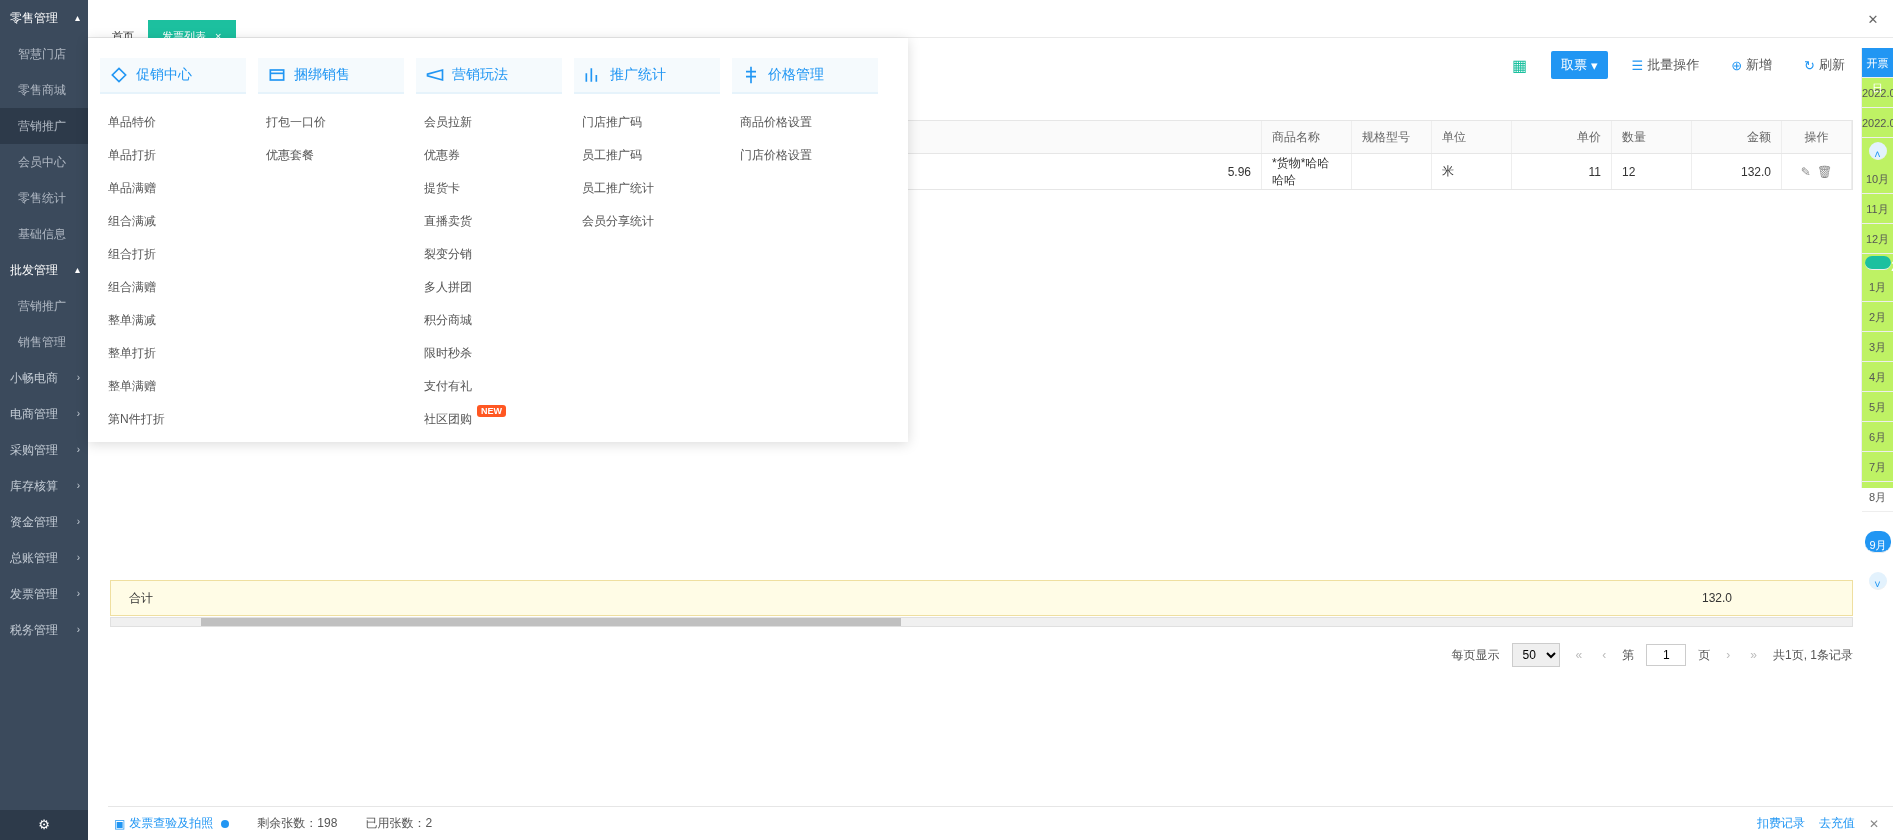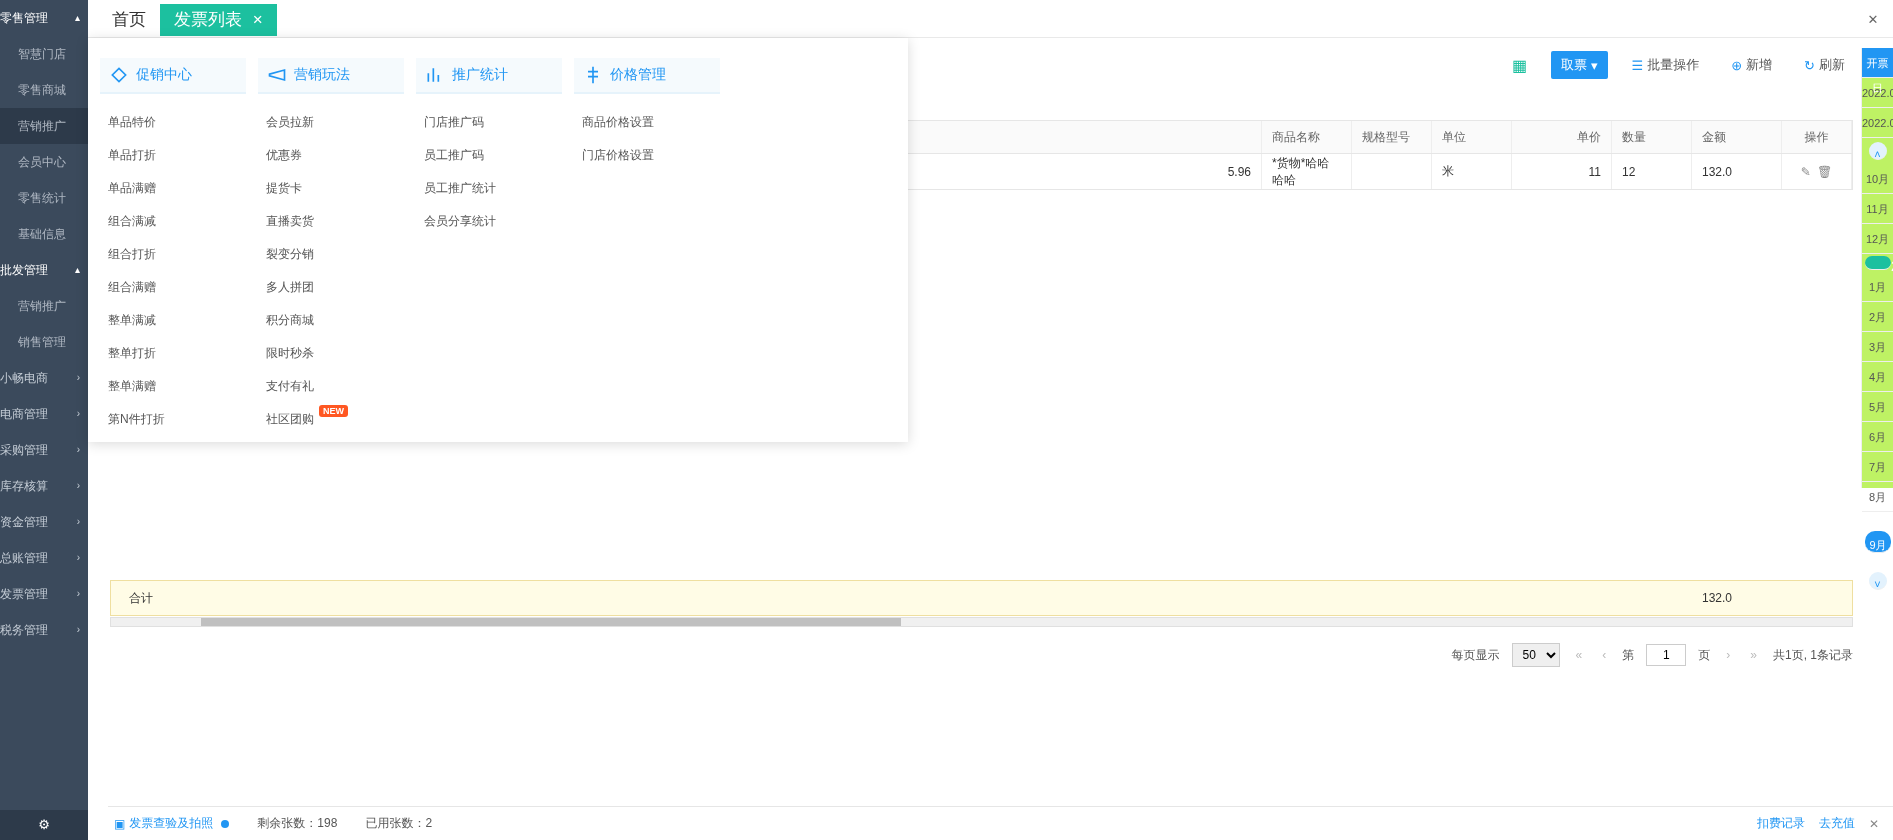--- a/index.html
+++ b/index.html
@@ -1,42 +1,42 @@
 <!DOCTYPE html>
 <html><head>
 <meta charset="utf-8">
 <style>
 * { margin: 0; padding: 0; box-sizing: border-box; }
 body { font-family: "Microsoft YaHei", Arial, sans-serif; font-size: 13px; color: #333; background: #fff; overflow: hidden; width: 1893px; height: 840px; position: relative; }
 .sidebar { position: absolute; left: 0; top: 0; width: 88px; height: 840px; background: #3b4a5c; color: #c5cdd6; }
-.sidebar-item { height: 36px; line-height: 36px; font-size: 12px; cursor: pointer; position: relative; }
+.sidebar-item { height: 36px; line-height: 36px; padding-left: 10px; font-size: 12px; cursor: pointer; position: relative; }
 .sidebar-item.group { font-weight: 500; color: #fff; }
 .sidebar-item.active { background: #2d3a4a; color: #fff; }
 .sidebar-item .arrow { position: absolute; right: 8px; top: 0; font-size: 10px; }
 .sidebar-item.sub { padding-left: 18px; color: #b0b8c3; }
 .sidebar-footer { position: absolute; bottom: 0; left: 0; width: 88px; height: 30px; text-align: center; line-height: 30px; color: #fff; background: #2d3a4a; }
 .tabs { position: absolute; left: 88px; top: 0; right: 0; height: 38px; display: flex; align-items: flex-start; border-bottom: 1px solid #e9e9e9; padding-left: 10px; background: #fff; }
-.tab { height: 32px; line-height: 32px; padding: 0 14px; margin-top: 4px; font-size: 17px; cursor: pointer; }
+.tab { height: 32px; line-height: 32px; padding: 0 14px; margin-top: 20px; font-size: 11px; cursor: pointer; }
 .tab.active { background: #1cc09f; color: #fff; }
 .tab-close-all { position: absolute; right: 8px; top: 8px; width: 24px; height: 24px; text-align: center; line-height: 24px; cursor: pointer; color: #666; }
 .mega-menu { position: absolute; left: 88px; top: 38px; width: 820px; height: 404px; background: #fff; box-shadow: 0 2px 12px rgba(0,0,0,0.15); z-index: 100; padding: 20px 0; }
 .mega-col { float: left; width: 158px; padding-left: 12px; }
 .mega-header { display: flex; align-items: center; padding: 6px 8px; border-bottom: 2px solid #e6f3fb; margin-bottom: 12px; background: #f5fafd; }
 .mega-header-icon { width: 22px; height: 22px; margin-right: 6px; display: inline-flex; align-items: center; justify-content: center; color: #2196f3; }
 .mega-header-text { color: #2196f3; font-size: 14px; font-weight: 500; }
 .mega-item { padding: 8px 8px; font-size: 12px; color: #555; cursor: pointer; position: relative; }
 .badge-new { position: absolute; top: 2px; right: 56px; background: #ff5722; color: #fff; font-size: 9px; padding: 1px 4px; border-radius: 3px; font-weight: bold; }
 .toolbar { position: absolute; right: 40px; top: 48px; height: 34px; display: flex; align-items: center; gap: 16px; }
 .tb-btn { display: inline-flex; align-items: center; gap: 4px; font-size: 13px; cursor: pointer; color: #555; padding: 4px 8px; }
 .tb-btn.primary { background: #2196f3; color: #fff; padding: 5px 10px; border-radius: 2px; }
 .content { position: absolute; left: 108px; top: 120px; right: 40px; bottom: 60px; }
 .table-head { display: flex; border: 1px solid #e6e6e6; background: #fafafa; height: 34px; align-items: center; font-size: 12px; color: #666; overflow: hidden; }
 .th, .td { padding: 0 10px; border-right: 1px solid #eee; height: 100%; display: flex; align-items: center; }
 .table-row { display: flex; border: 1px solid #e6e6e6; border-top: none; height: 36px; align-items: center; font-size: 12px; overflow: hidden; } 
-.th-name { width: 90px; } .th-spec { width: 80px; } .th-unit { width: 80px; } .th-price { width: 100px; text-align: right; justify-content:flex-end;} .th-qty { width: 80px; } .th-amt { width: 90px; text-align: right; } .th-op { width: 70px; text-align:left; justify-content:center;}
+.th-name { width: 90px; } .th-spec { width: 80px; } .th-unit { width: 80px; } .th-price { width: 100px; text-align: right; justify-content:flex-end;} .th-qty { width: 80px; } .th-amt { width: 90px; text-align: right; justify-content:flex-end;} .th-op { width: 70px; text-align:left; justify-content:center;}
 .summary-row { position: absolute; left: 110px; right: 40px; top: 580px; height: 36px; border: 1px solid #efdfa0; background: #fffce6; display: flex; align-items: center; font-size: 12px; }
 .summary-label { padding-left: 18px; width: 100px; }
 .summary-total { position: absolute; right: 120px; }
 .scroll-track { position: absolute; left: 110px; right: 40px; top: 617px; height: 10px; background: #f0f0f0; border: 1px solid #e0e0e0; }
 .scroll-thumb { position: absolute; left: 90px; width: 700px; height: 8px; background: #c0c0c0; top: 0; }
 .pager { position: absolute; right: 40px; top: 638px; height: 34px; display: flex; align-items: center; gap: 12px; font-size: 12px; color: #555; }
 .pager select, .pager input { border: 1px solid #ccc; padding: 3px 6px; font-size: 12px; }
 .pager input { width: 40px; text-align: center; }
 .pager .pg-btn { color: #bbb; cursor: pointer; padding: 0 4px; }
 .footer { position: absolute; left: 108px; right: 0; bottom: 0; height: 34px; border-top: 1px solid #e6e6e6; display: flex; align-items: center; font-size: 12px; color: #555; gap: 28px; padding-left: 6px; }
@@ -112,20 +112,33 @@
     <div class="mega-item"><span>组合满赠</span></div>
     <div class="mega-item"><span>整单满减</span></div>
     <div class="mega-item"><span>整单打折</span></div>
     <div class="mega-item"><span>整单满赠</span></div>
     <div class="mega-item"><span>第N件打折</span></div>
   </div>
   <div class="mega-col">
     <div class="mega-header">
       <span class="mega-header-icon">
           <svg width="20" height="20" viewBox="0 0 24 24" fill="none" stroke="currentColor" stroke-width="2">
+            <rect x="4" y="6" width="16" height="12"></rect>
+            <path d="M4 10h16"></path>
+          </svg>
+        </span>
+      <span class="mega-header-text">捆绑销售</span>
+    </div>
+    <div class="mega-item"><span>打包一口价</span></div>
+    <div class="mega-item"><span>优惠套餐</span></div>
+  </div>
+  <div class="mega-col">
+    <div class="mega-header">
+      <span class="mega-header-icon">
+          <svg width="20" height="20" viewBox="0 0 24 24" fill="none" stroke="currentColor" stroke-width="2">
             <path d="M3 11l18-5v12L3 13z"></path>
           </svg>
         </span>
       <span class="mega-header-text">营销玩法</span>
     </div>
     <div class="mega-item"><span>会员拉新</span></div>
     <div class="mega-item"><span>优惠券</span></div>
     <div class="mega-item"><span>提货卡</span></div>
     <div class="mega-item"><span>直播卖货</span></div>
     <div class="mega-item"><span>裂变分销</span></div>

